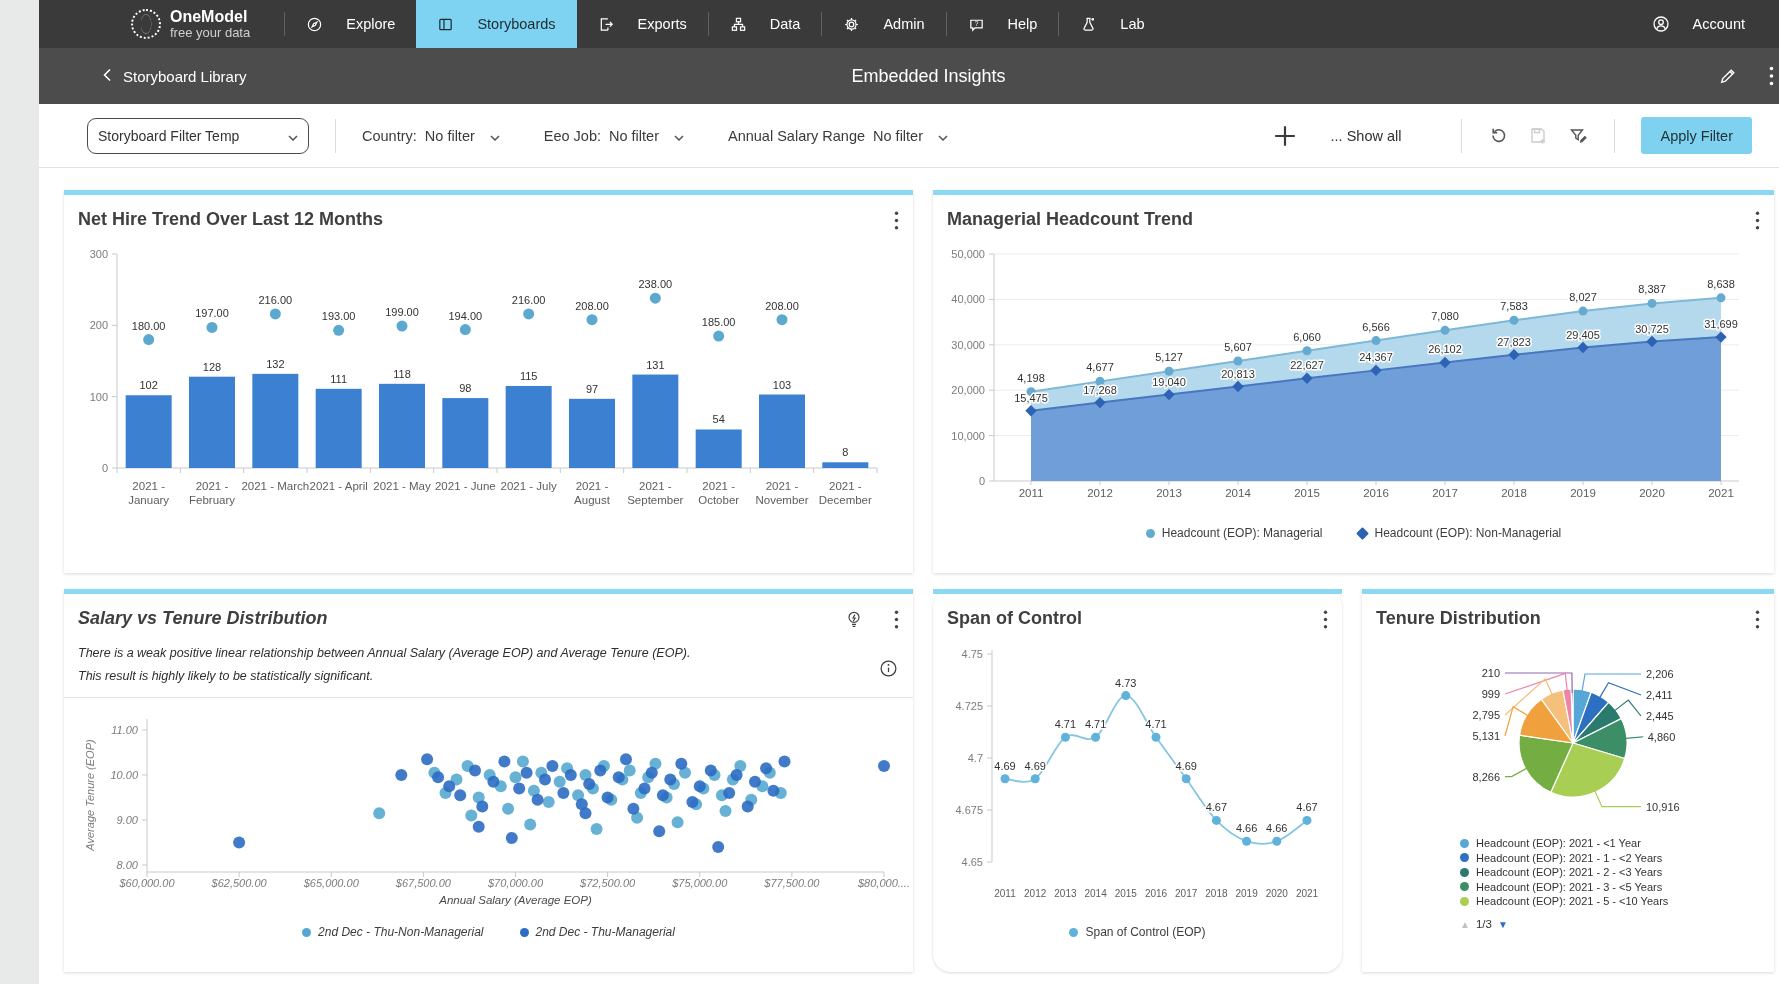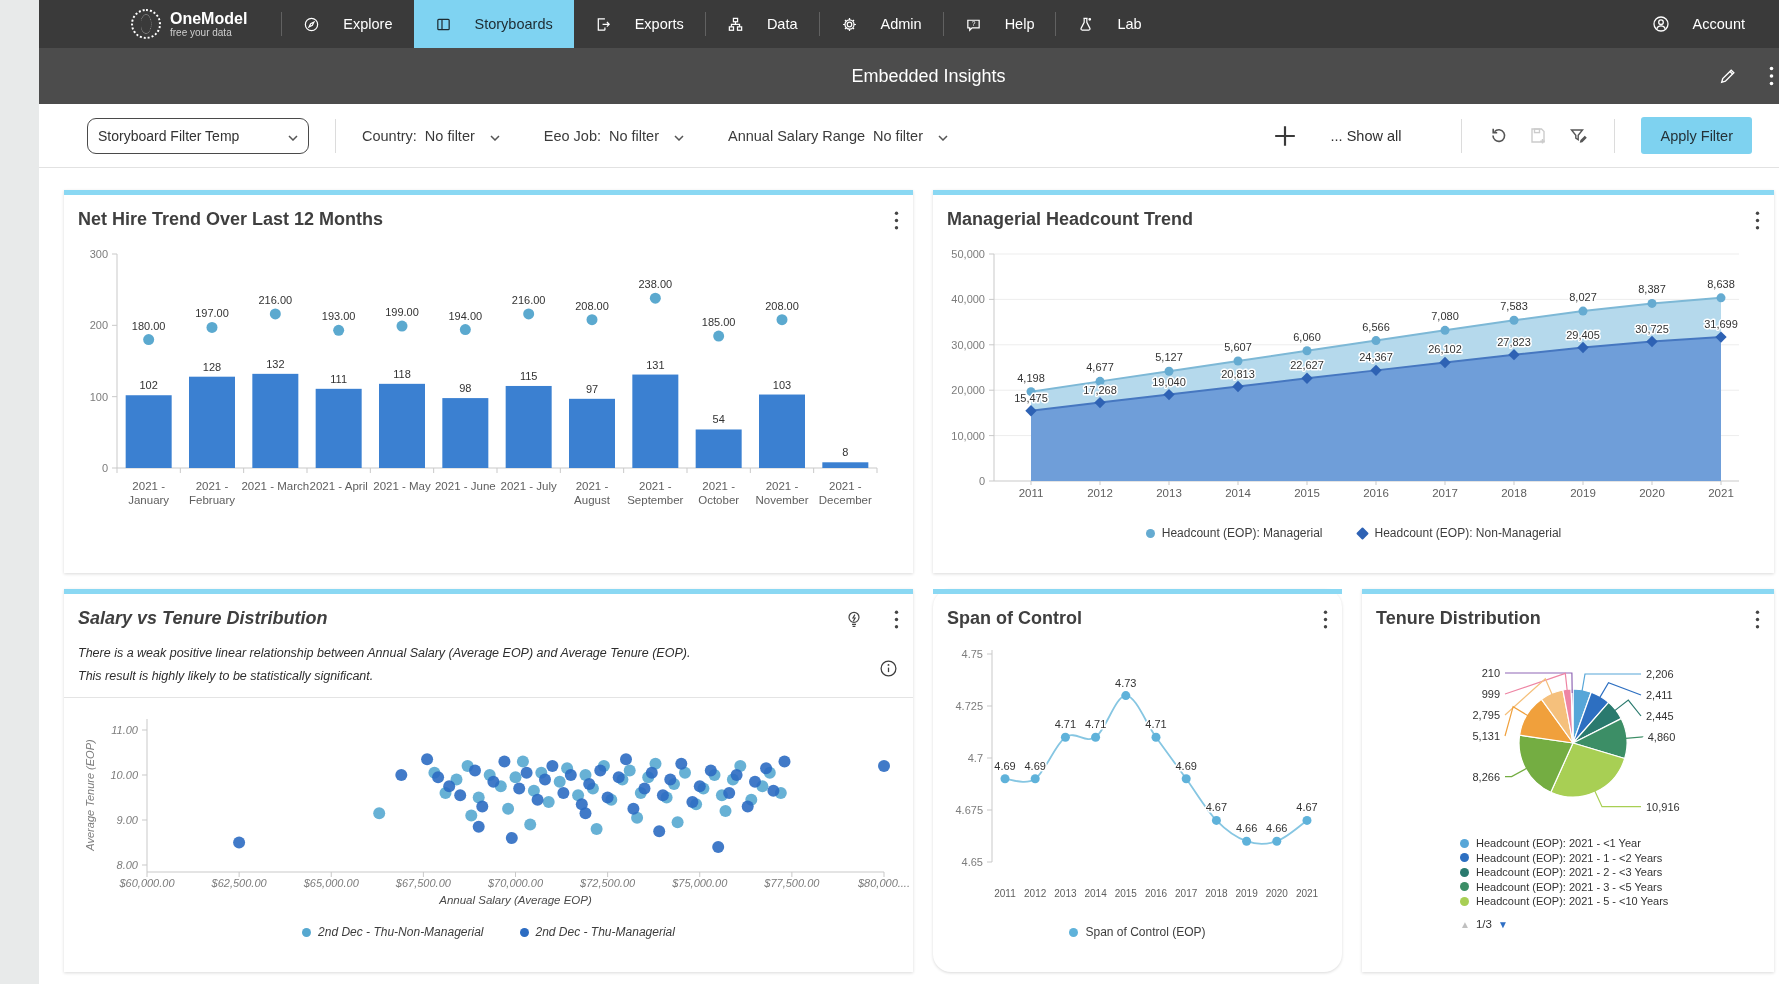--- a/index.html
+++ b/index.html
@@ -4,21 +4,21 @@
 <style>
   html,body{margin:0;padding:0;background:#e8eaea;}
   #app{position:relative;width:1779px;height:984px;background:#ffffff;font-family:"Liberation Sans",sans-serif;overflow:hidden;margin-left:39px;}
 
   
   .topnav{position:absolute;top:0;left:0;right:0;height:48px;background:#3a3a3a;display:flex;align-items:center;}
   .logo{display:flex;align-items:center;margin-left:92px;gap:9px;}
   .logo-globe{width:30px;height:30px;border:2px dotted #fff;border-radius:50%;position:relative;box-sizing:border-box;}
   .logo-globe::after{content:"";position:absolute;inset:3px;border:1.5px dotted rgba(255,255,255,.75);border-radius:50%;transform:scaleX(.55);}
   .logo-text .name{color:#fff;font-weight:700;font-size:16px;line-height:16px;}
-  .logo-text .tag{color:#cfcfcf;font-size:10px;}
+  .logo-text .tag{color:#cfcfcf;font-size:13px;}
   .nav-sep{width:1px;height:24px;background:#616161;}
   .nav-sep.first{margin-left:34px;}
   .nav-item{display:flex;align-items:center;gap:23px;color:#fff;font-size:14.5px;padding:0 21px;height:64px;cursor:pointer;}
   .nav-item svg{display:block;}
   .nav-item.active{background:#7fd3f2;color:#1d2b31;}
   .nav-item.account{margin-left:auto;margin-right:52px;}
 
   
   .subnav{position:absolute;top:48px;left:0;right:0;height:56px;background:#4c4c4c;color:#fff;}
   .back{position:absolute;left:62px;top:0;height:56px;display:flex;align-items:center;gap:10px;font-size:15px;cursor:pointer;}
@@ -182,20 +182,26 @@
             <circle cx="9" cy="9" r="7"></circle>
             <circle cx="9" cy="7.2" r="2.3"></circle>
             <path d="M4.8 13.7 a4.5 4.5 0 0 1 8.4 0"></path>
           </svg>
         </span>
       <span>Account</span>
     </div>
   </header>
 
   <div class="subnav">
+    <div class="back">
+      <span><svg width="12" height="14" viewBox="0 0 10 14" fill="none" stroke="#fff" stroke-width="1.6">
+            <polyline points="8,1.5 2.5,7 8,12.5"></polyline>
+          </svg></span>
+      <span>Storyboard Library</span>
+    </div>
     <div class="subnav-title">Embedded Insights</div>
     <div class="subnav-icons">
       <span class="icon-btn">
           <svg width="19" height="19" viewBox="0 0 18 18" fill="none" stroke="#fff" stroke-width="1.3">
             <path d="M3.5 14.5 l1-3.5 8-8 2.5 2.5 -8 8 -3.5 1 Z"></path>
             <path d="M11.3 4.2 l2.5 2.5"></path>
           </svg>
         </span>
       <span class="icon-btn">
           <svg width="5" height="20" viewBox="0 0 5 20" fill="#fff">

